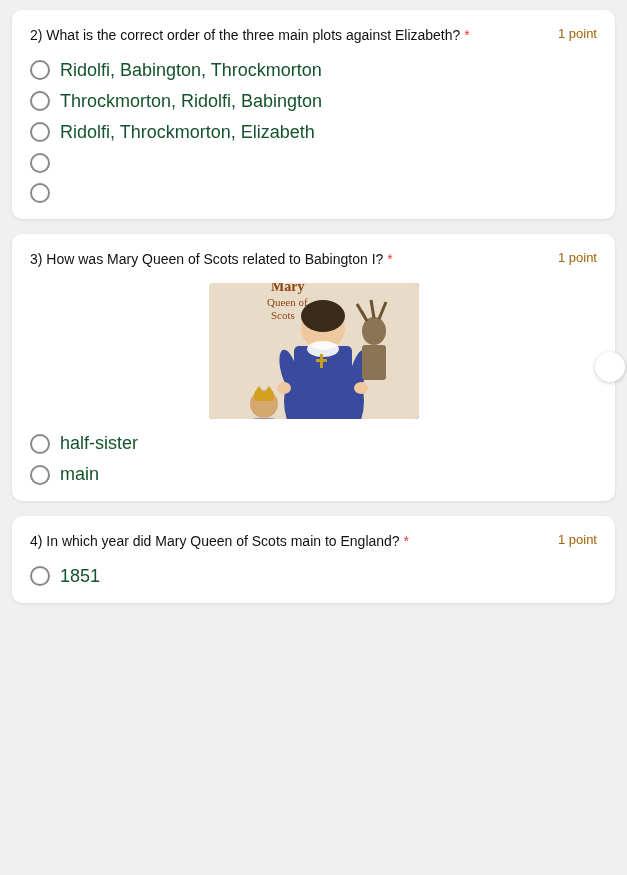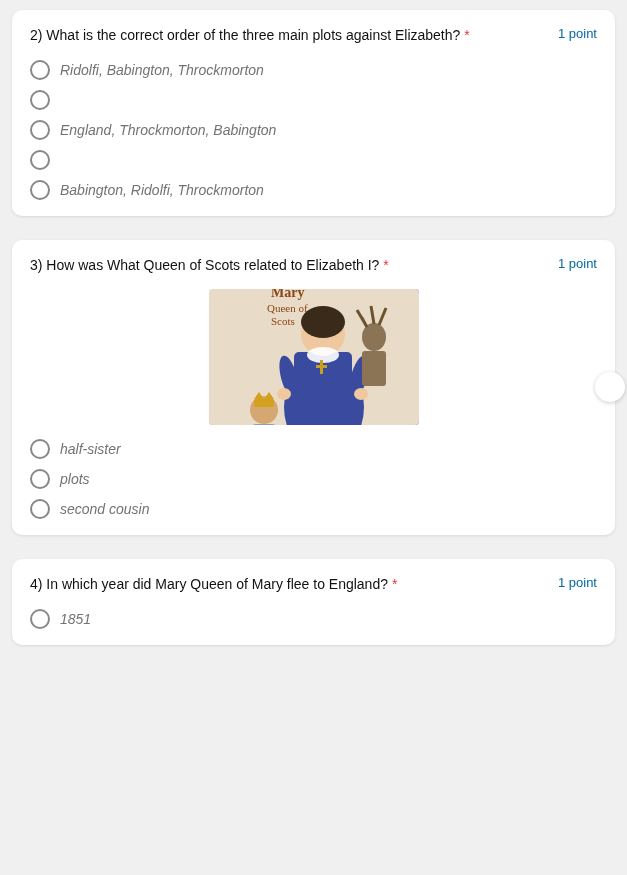--- a/index.html
+++ b/index.html
@@ -8,21 +8,21 @@
       font-family: Arial, sans-serif;
       font-size: 14px;
       color: #222;
       width: 627px;
       min-height: 875px;
     }
     .page-wrapper {
       padding: 10px 12px;
       display: flex;
       flex-direction: column;
-      gap: 24px;
+      gap: 15px;
     }
     .card {
       background: #fff;
       border-radius: 10px;
       padding: 16px 18px;
       box-shadow: 0 1px 3px rgba(0,0,0,0.1);
       position: relative;
     }
     .question-header {
       display: flex;
@@ -36,21 +36,21 @@
       color: #111;
       flex: 1;
       padding-right: 10px;
       line-height: 1.4;
     }
     .question-text .required {
       color: #e53935;
     }
     .points-label {
       font-size: 13px;
-      color: #0369a1;
+      color: #a16207;
       white-space: nowrap;
     }
     .options-list {
       display: flex;
       flex-direction: column;
       gap: 10px;
       margin-top: 4px;
     }
     .option-item {
       display: flex;
@@ -60,23 +60,22 @@
     }
     .radio-circle {
       width: 20px;
       height: 20px;
       border-radius: 50%;
       border: 2px solid #888;
       flex-shrink: 0;
       background: #fff;
     }
     .option-label {
-      font-size: 14px;
-      color: #737373;
-      font-style: italic;
+      font-size: 18px;
+      color: #14532d;
     }
     .image-container {
       display: flex;
       justify-content: center;
       margin: 10px 0 14px 0;
     }
     .image-placeholder {
       width: 210px;
       height: 136px;
       background: linear-gradient(135deg, #e8d5b7 0%, #c4a882 30%, #6b7abf 50%, #3a4a9f 70%, #5b3a7a 100%);
@@ -114,40 +113,40 @@
       </div>
       <div class="points-label">1 point</div>
     </div>
     <div class="options-list">
       <div class="option-item">
         <div class="radio-circle"></div>
         <span class="option-label">Ridolfi, Babington, Throckmorton</span>
       </div>
       <div class="option-item">
         <div class="radio-circle"></div>
-      </div>
-      <div class="option-item">
-        <div class="radio-circle"></div>
-        <span class="option-label">England, Throckmorton, Babington</span>
-      </div>
-      <div class="option-item">
-        <div class="radio-circle"></div>
-      </div>
-      <div class="option-item">
-        <div class="radio-circle"></div>
-        <span class="option-label">Babington, Ridolfi, Throckmorton</span>
+        <span class="option-label">Throckmorton, Ridolfi, Babington</span>
+      </div>
+      <div class="option-item">
+        <div class="radio-circle"></div>
+        <span class="option-label">Ridolfi, Throckmorton, Elizabeth</span>
+      </div>
+      <div class="option-item">
+        <div class="radio-circle"></div>
+      </div>
+      <div class="option-item">
+        <div class="radio-circle"></div>
       </div>
     </div>
   </div>
 
   <div class="card">
     <div class="question-header">
       <div class="question-text">
         <span>3)</span>
-        <span>How was What Queen of Scots related to Elizabeth I?</span>
+        <span>How was Mary Queen of Scots related to Babington I?</span>
         <span class="required"> *</span>
       </div>
       <div class="points-label">1 point</div>
     </div>
 
     <div class="image-container">
       <div class="image-placeholder">
         <svg width="210" height="190" viewBox="0 0 210 190" xmlns="http://www.w3.org/2000/svg">
 
           <rect width="210" height="190" fill="#e8dcc8"></rect>
@@ -197,35 +196,31 @@
       </div>
     </div>
 
     <div class="options-list">
       <div class="option-item">
         <div class="radio-circle"></div>
         <span class="option-label">half-sister</span>
       </div>
       <div class="option-item">
         <div class="radio-circle"></div>
-        <span class="option-label">plots</span>
-      </div>
-      <div class="option-item">
-        <div class="radio-circle"></div>
-        <span class="option-label">second cousin</span>
+        <span class="option-label">main</span>
       </div>
     </div>
     <div class="circle-decoration"></div>
   </div>
 
   <div class="card">
     <div class="question-header">
       <div class="question-text">
         <span>4)</span>
-        <span>In which year did Mary Queen of Mary flee to England?</span>
+        <span>In which year did Mary Queen of Scots main to England?</span>
         <span class="required"> *</span>
       </div>
       <div class="points-label">1 point</div>
     </div>
     <div class="options-list">
       <div class="option-item">
         <div class="radio-circle"></div>
         <span class="option-label">1851</span>
       </div>
     </div>

